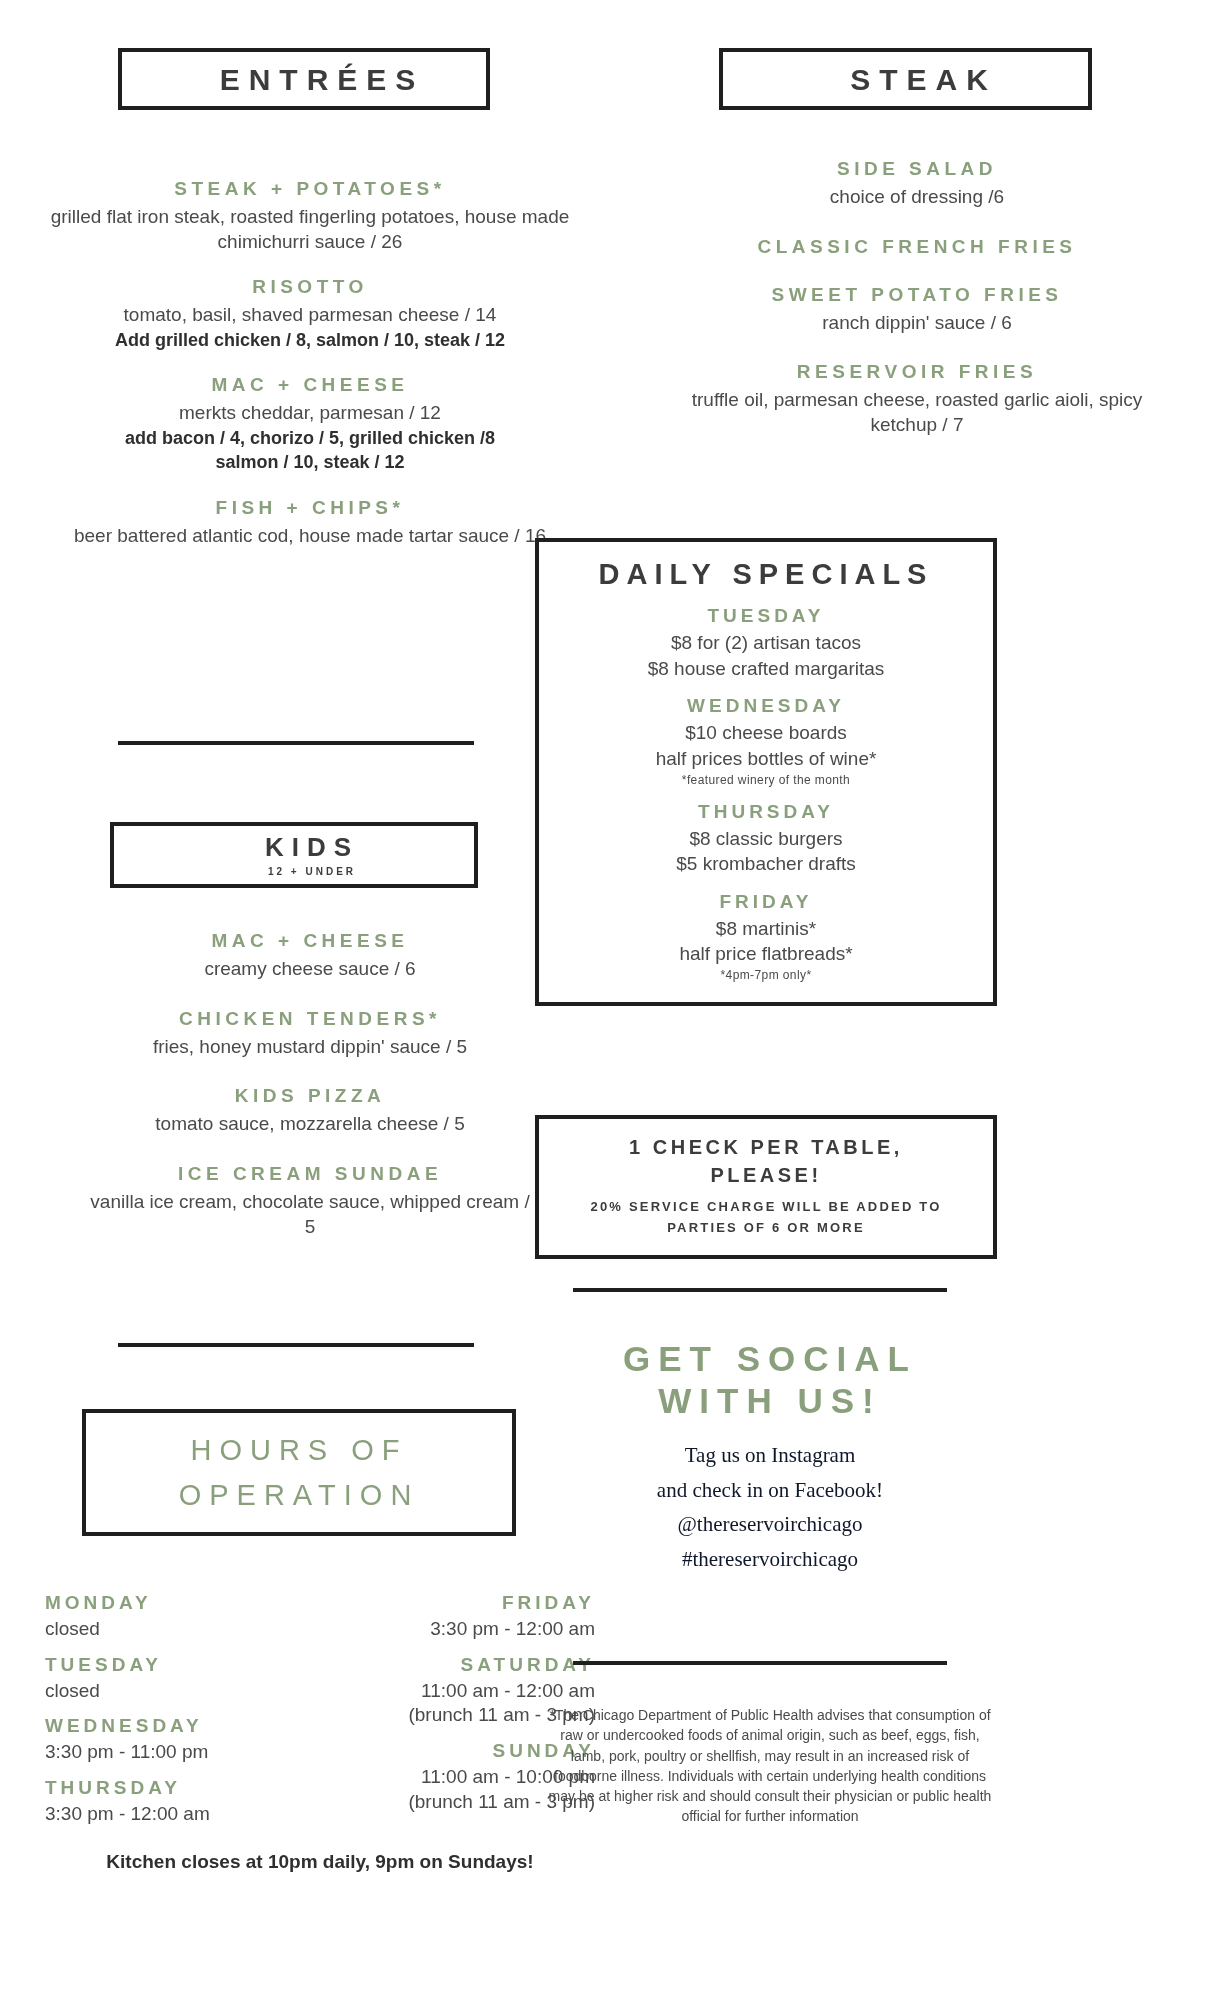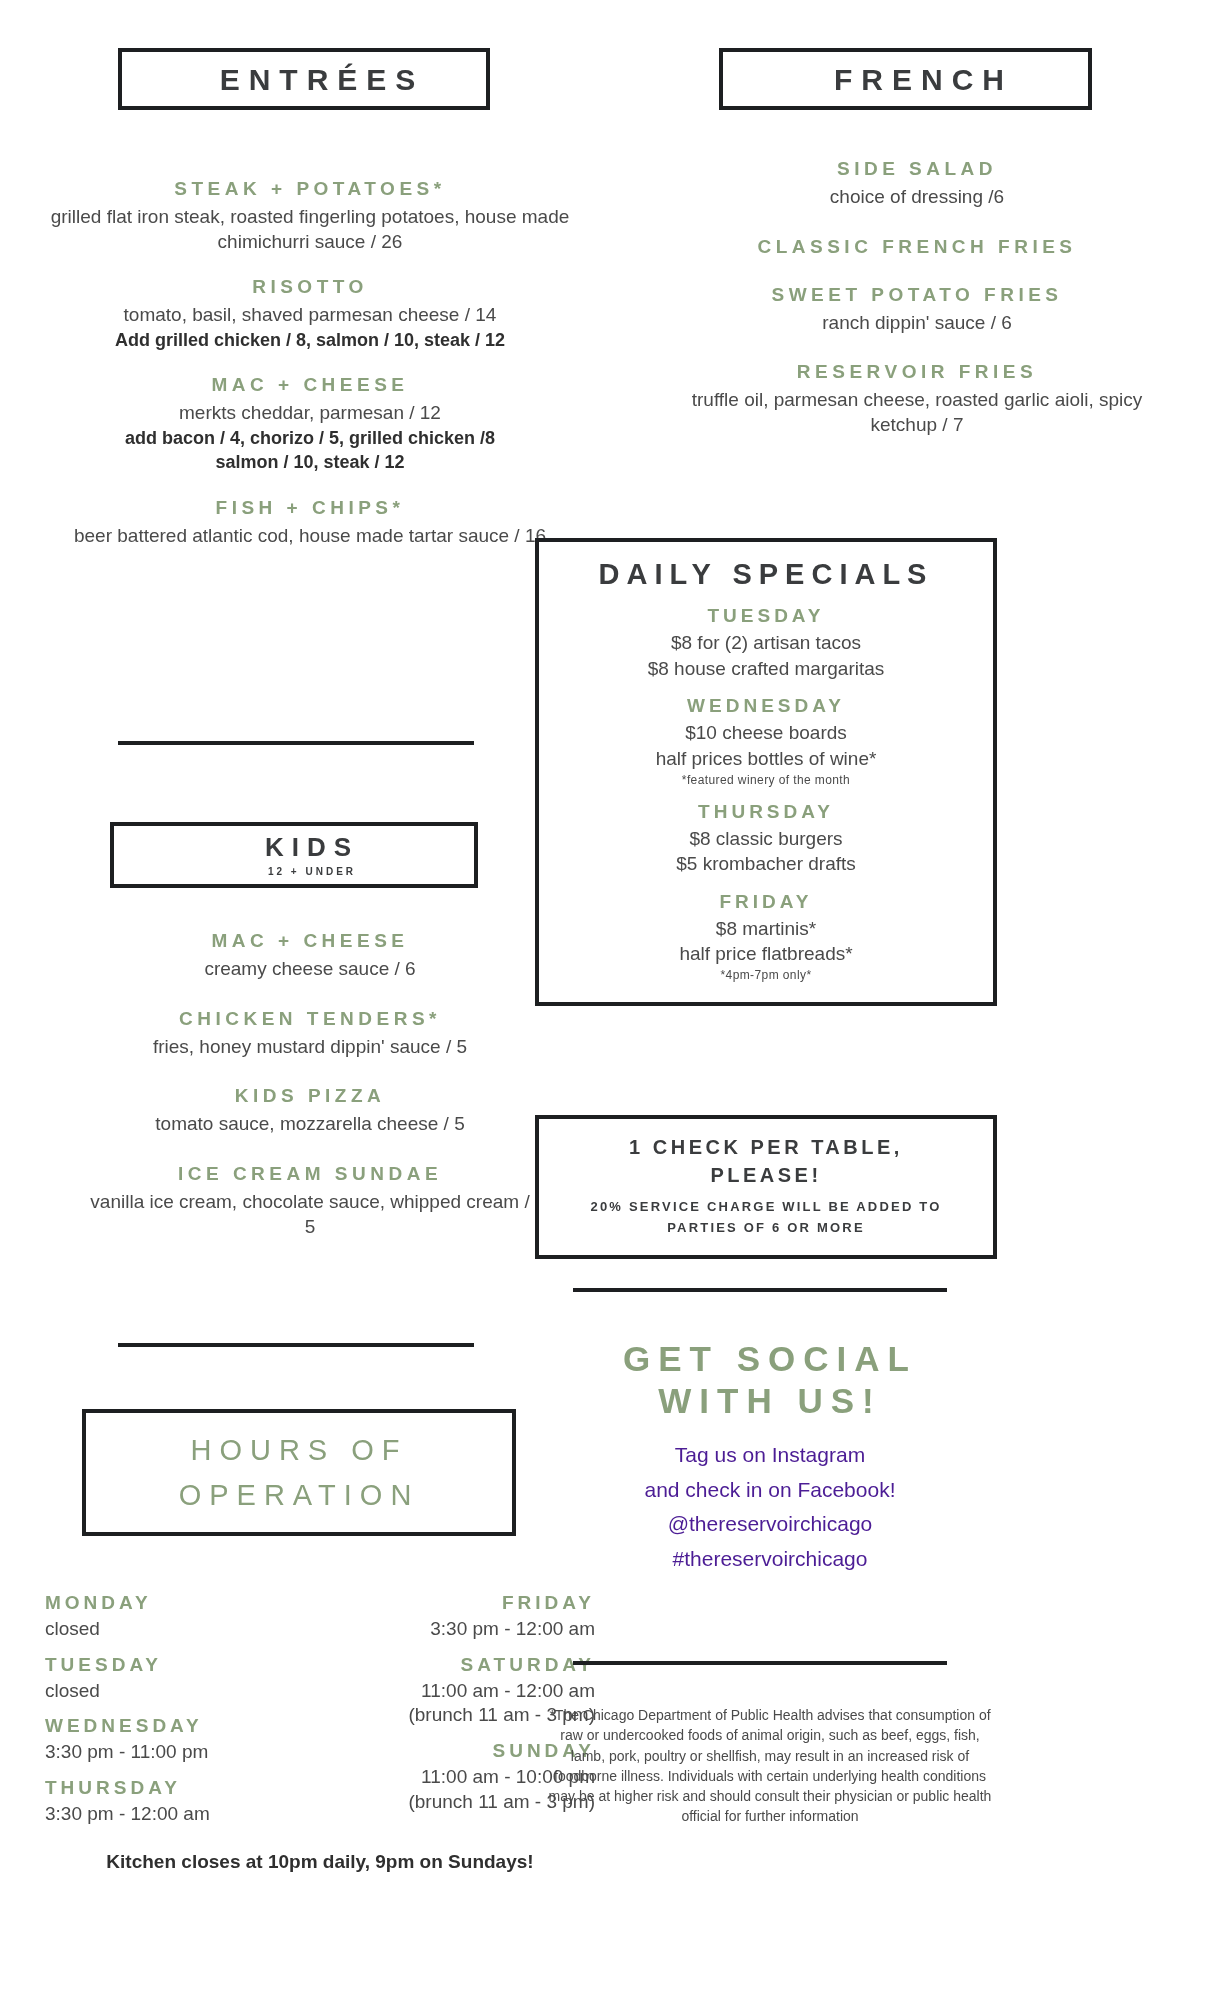--- a/index.html
+++ b/index.html
@@ -150,22 +150,23 @@
     text-align: center;
     color: #8aa07c;
     font-weight: 700;
     font-size: 35px;
     letter-spacing: 8px;
     line-height: 1.2;
   }
   .social-line {
     text-align: center;
     font-size: 21px;
-    color: #4c1d95;
+    color: #0f172a;
     line-height: 1.65;
+    font-family: Liberation Serif, serif;
   }
 
   
   .hours-box {
     border: 4px solid #1d1f21;
     box-sizing: border-box;
     text-align: center;
     padding: 18px 10px;
   }
   .hours-title {
@@ -304,21 +305,21 @@
         </div>
       </div>
       <div class="hours-note" style="padding:0 60px;">Kitchen closes at 10pm daily, 9pm on Sundays!</div>
     </div>
 
   </div>
 
   <div class="col col-right">
 
     <div class="box-head" style="position:absolute; left:99px; top:48px; width:373px; height:62px; display:flex; align-items:center; justify-content:center;">
-      <div class="box-title">FRENCH</div>
+      <div class="box-title">STEAK</div>
     </div>
 
     <div style="position:absolute; left:5px; top:158px; width:584px;">
       <div class="item" style="margin-bottom:26px;">
         <div class="item-name">SIDE SALAD</div>
         <div class="item-desc">choice of dressing /6</div>
       </div>
       <div class="item" style="margin-bottom:26px;">
         <div class="item-name">CLASSIC FRENCH FRIES</div>
         <div class="item-desc"></div>

